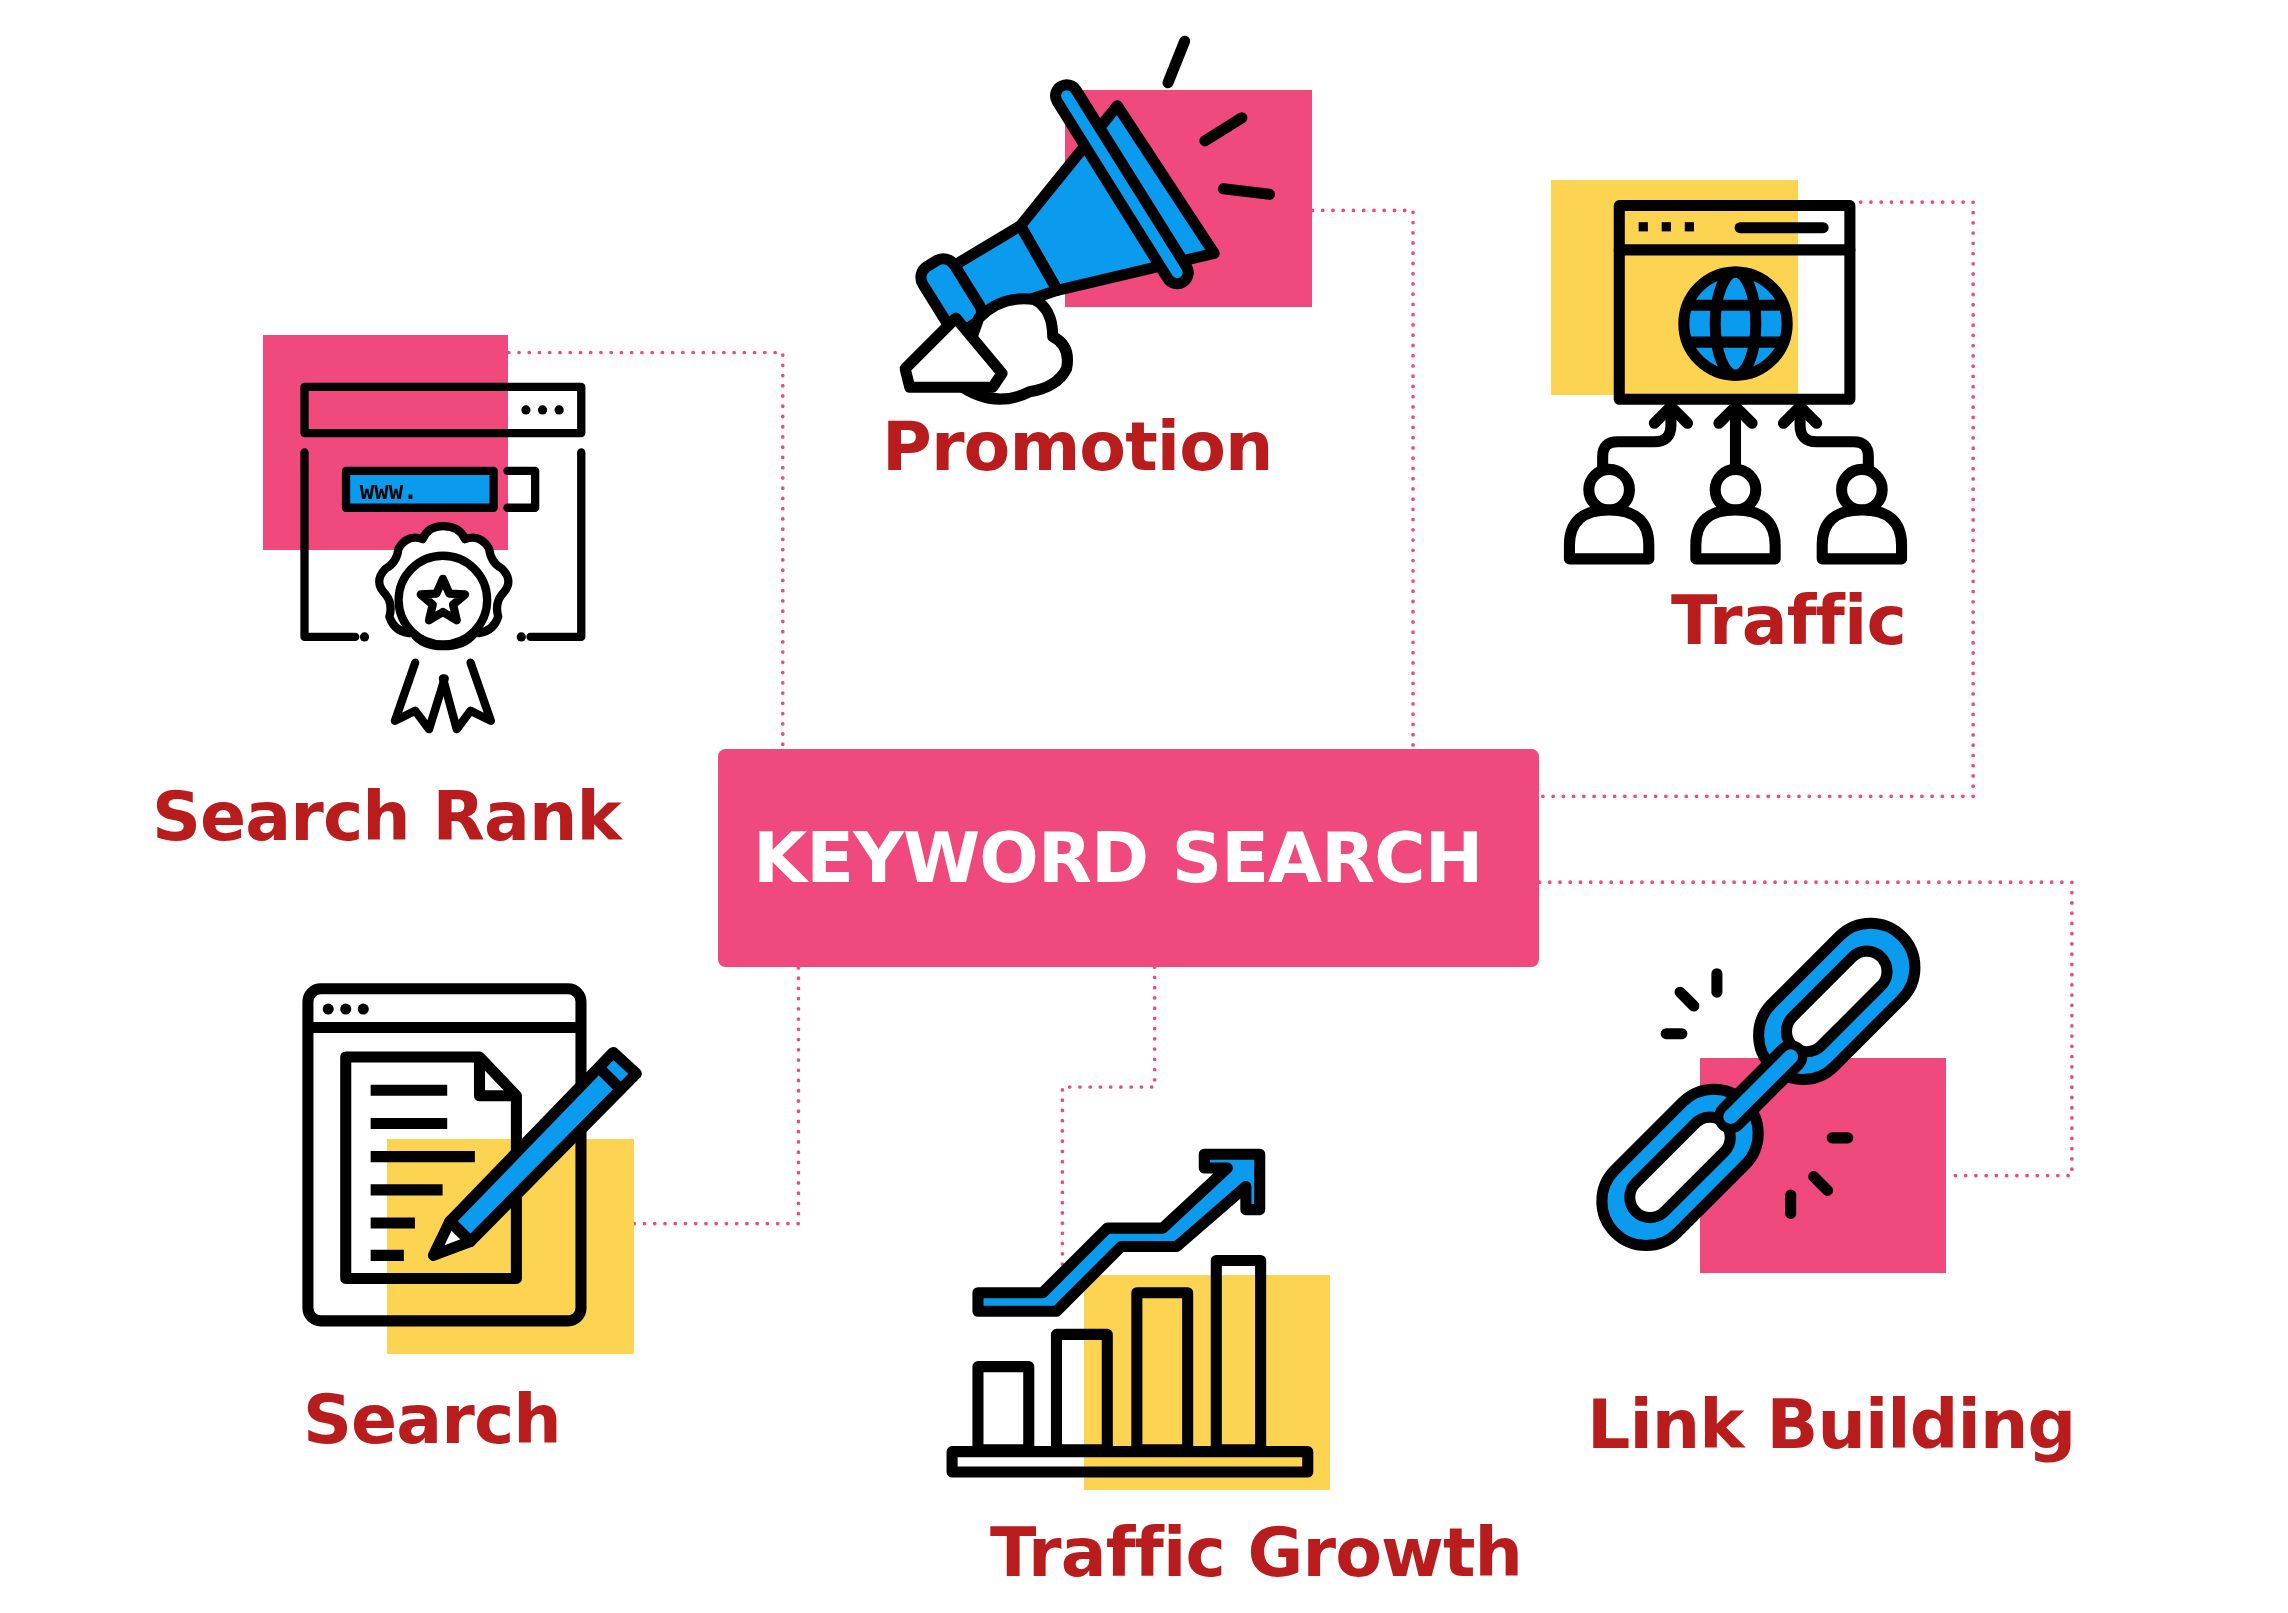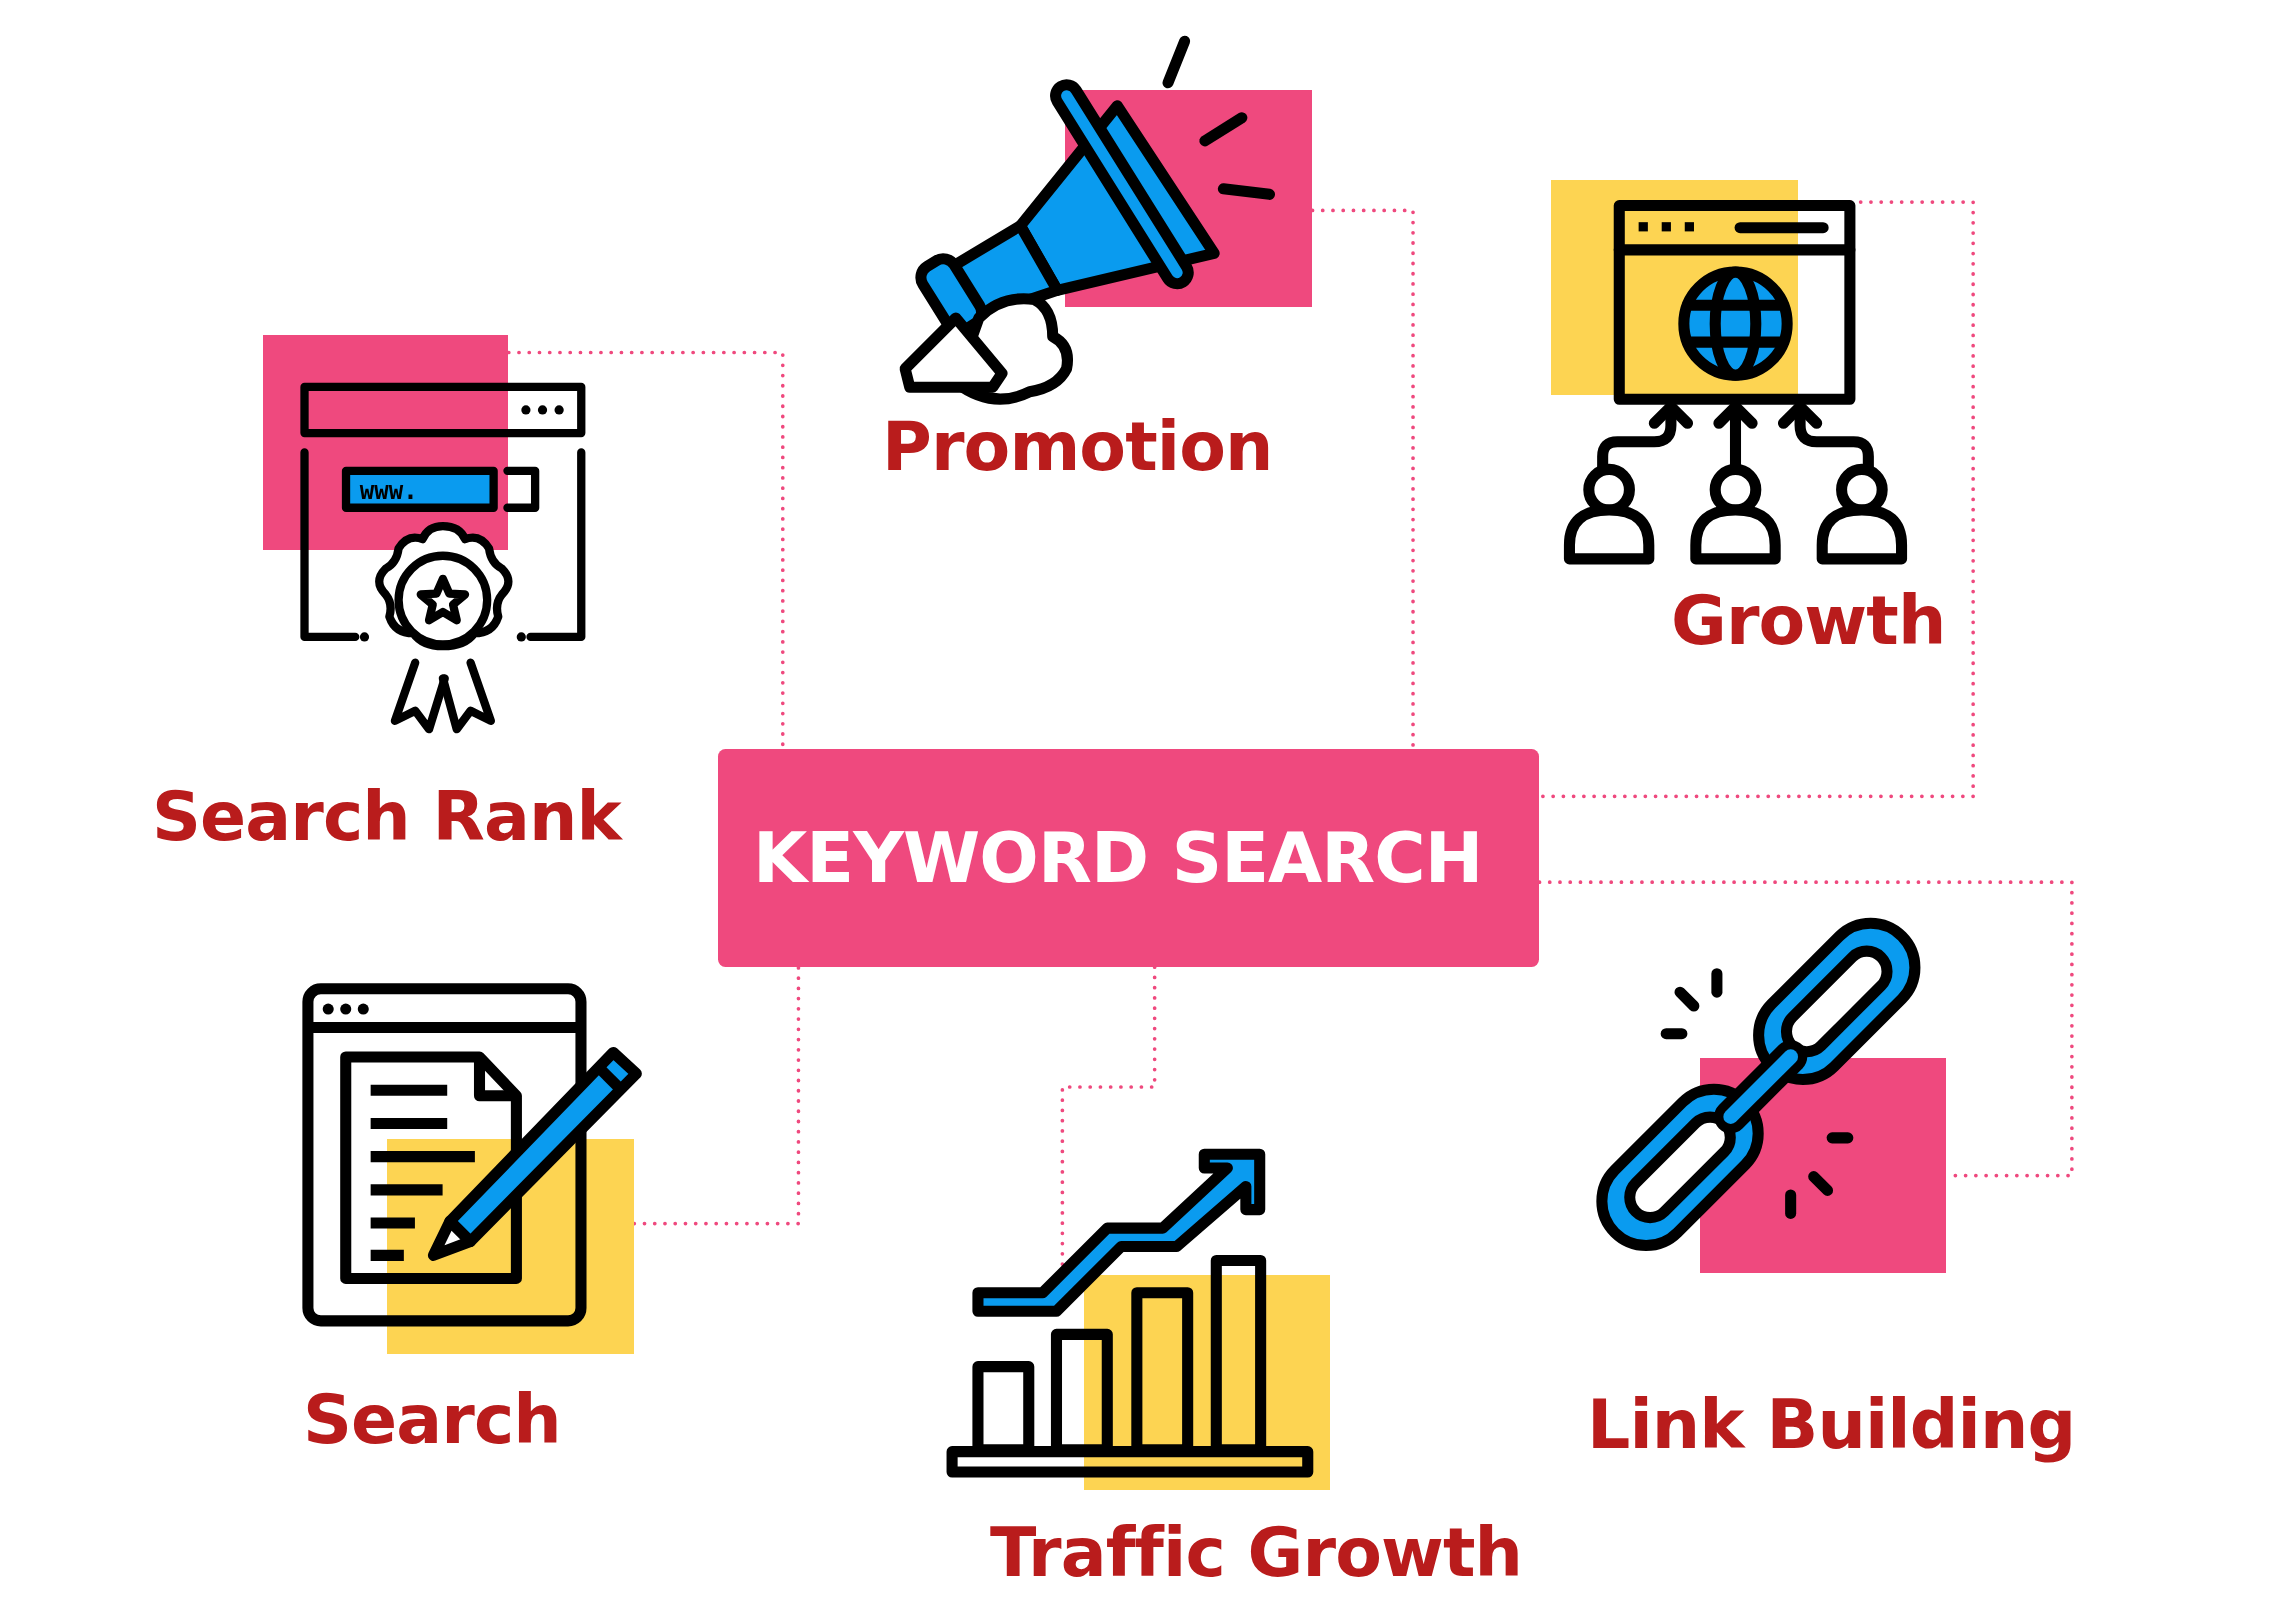--- a/index.html
+++ b/index.html
@@ -88,21 +88,21 @@
       <path d="M20,405 v-15 q0,-38 43,-38 q43,0 43,38 v15z" fill="#fff"></path>
     <circle cx="200" cy="330" r="22" fill="#fff"></circle>
       <path d="M157,405 v-15 q0,-38 43,-38 q43,0 43,38 v15z" fill="#fff"></path>
     <circle cx="337" cy="330" r="22" fill="#fff"></circle>
       <path d="M294,405 v-15 q0,-38 43,-38 q43,0 43,38 v15z" fill="#fff"></path>
   </g>
   <rect x="95" y="40" width="10" height="10" fill="#000"></rect>
     <rect x="120" y="40" width="10" height="10" fill="#000"></rect>
     <rect x="145" y="40" width="10" height="10" fill="#000"></rect>
 </svg>
-<div class="label" style="left:1671px;top:587px;">Growth</div>
+<div class="label" style="left:1671px;top:587px;">Traffic</div>
 
 <div class="sq" style="left:387px;top:1139px;width:247px;height:215px;background:#FDD452;"></div>
 <svg class="icon" style="left:295px;top:974px;" width="369" height="369" viewBox="0 0 400 400">
   <g stroke="#000" stroke-width="12" stroke-linejoin="round">
     <rect x="14" y="16" width="296" height="360" rx="14" fill="none"></rect>
     <line x1="14" y1="58" x2="310" y2="58"></line>
     <polygon points="55,90 200,90 240,132 240,330 55,330" fill="none"></polygon>
     <polyline points="200,90 200,132 240,132" fill="none"></polyline>
     <line x1="82" y1="126" x2="165" y2="126"></line>
     <line x1="82" y1="162" x2="165" y2="162"></line>

